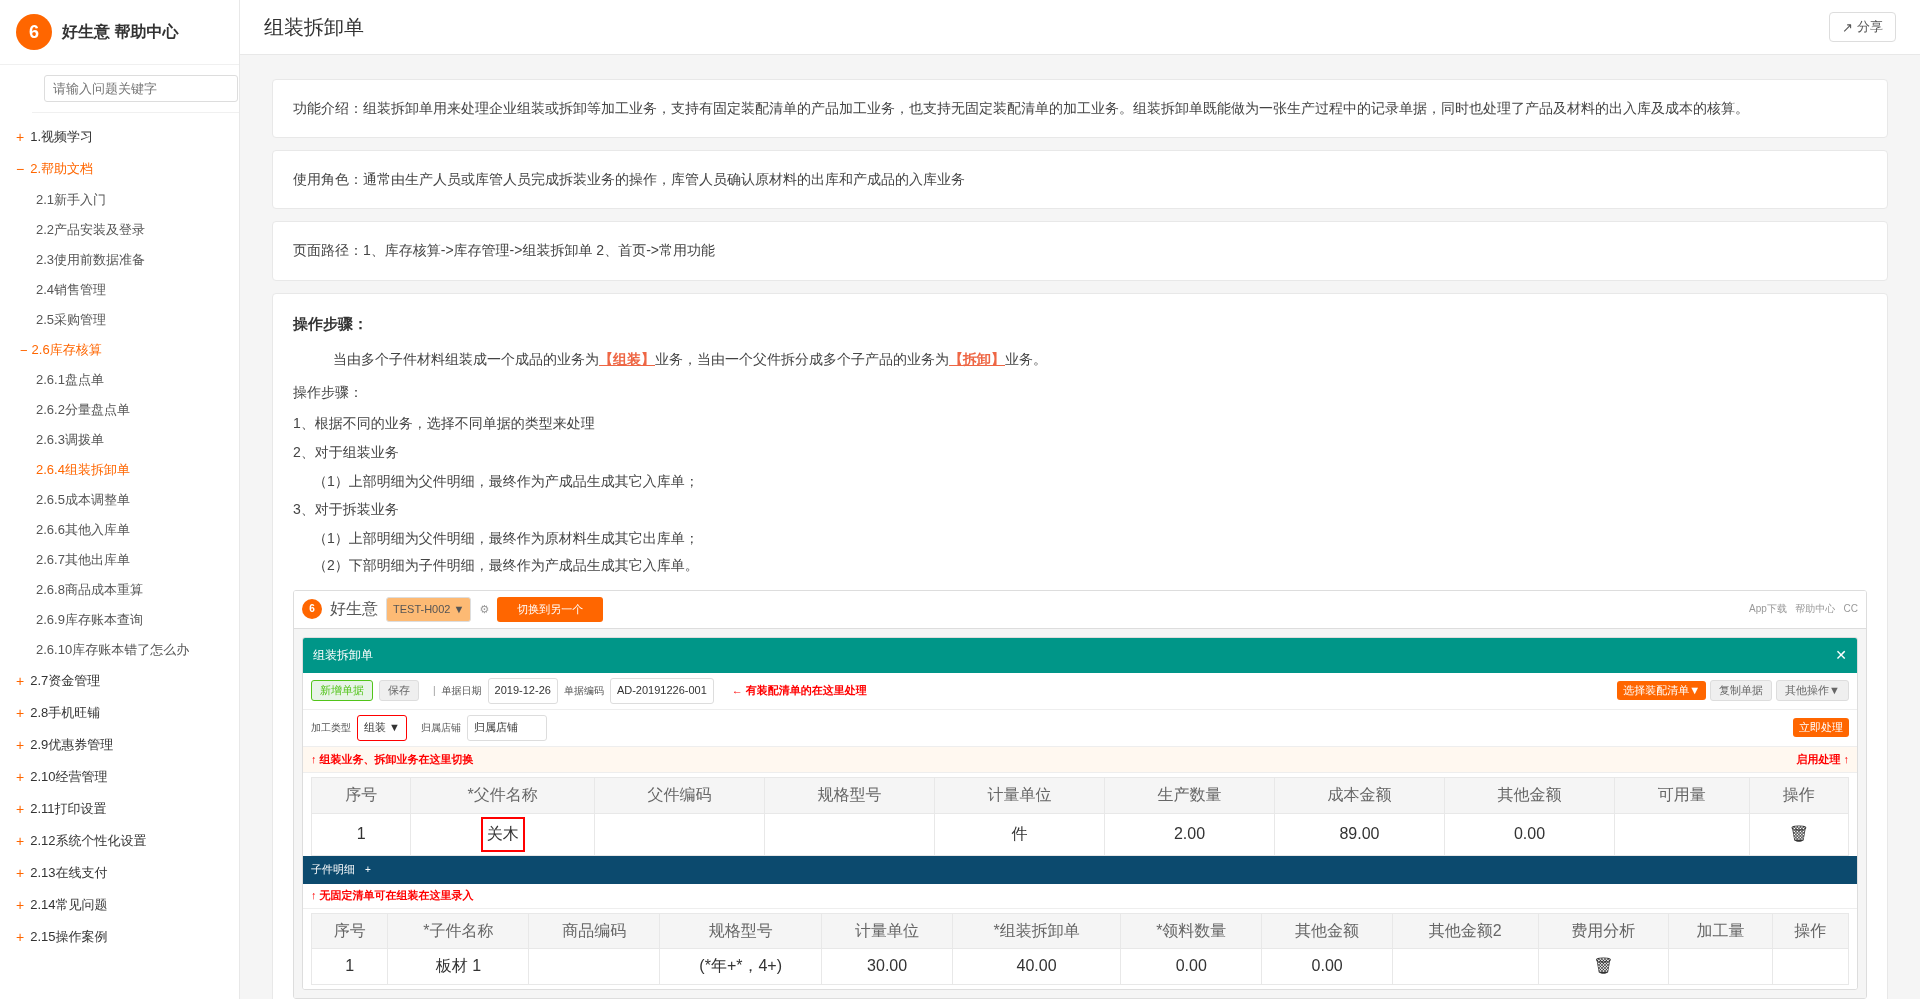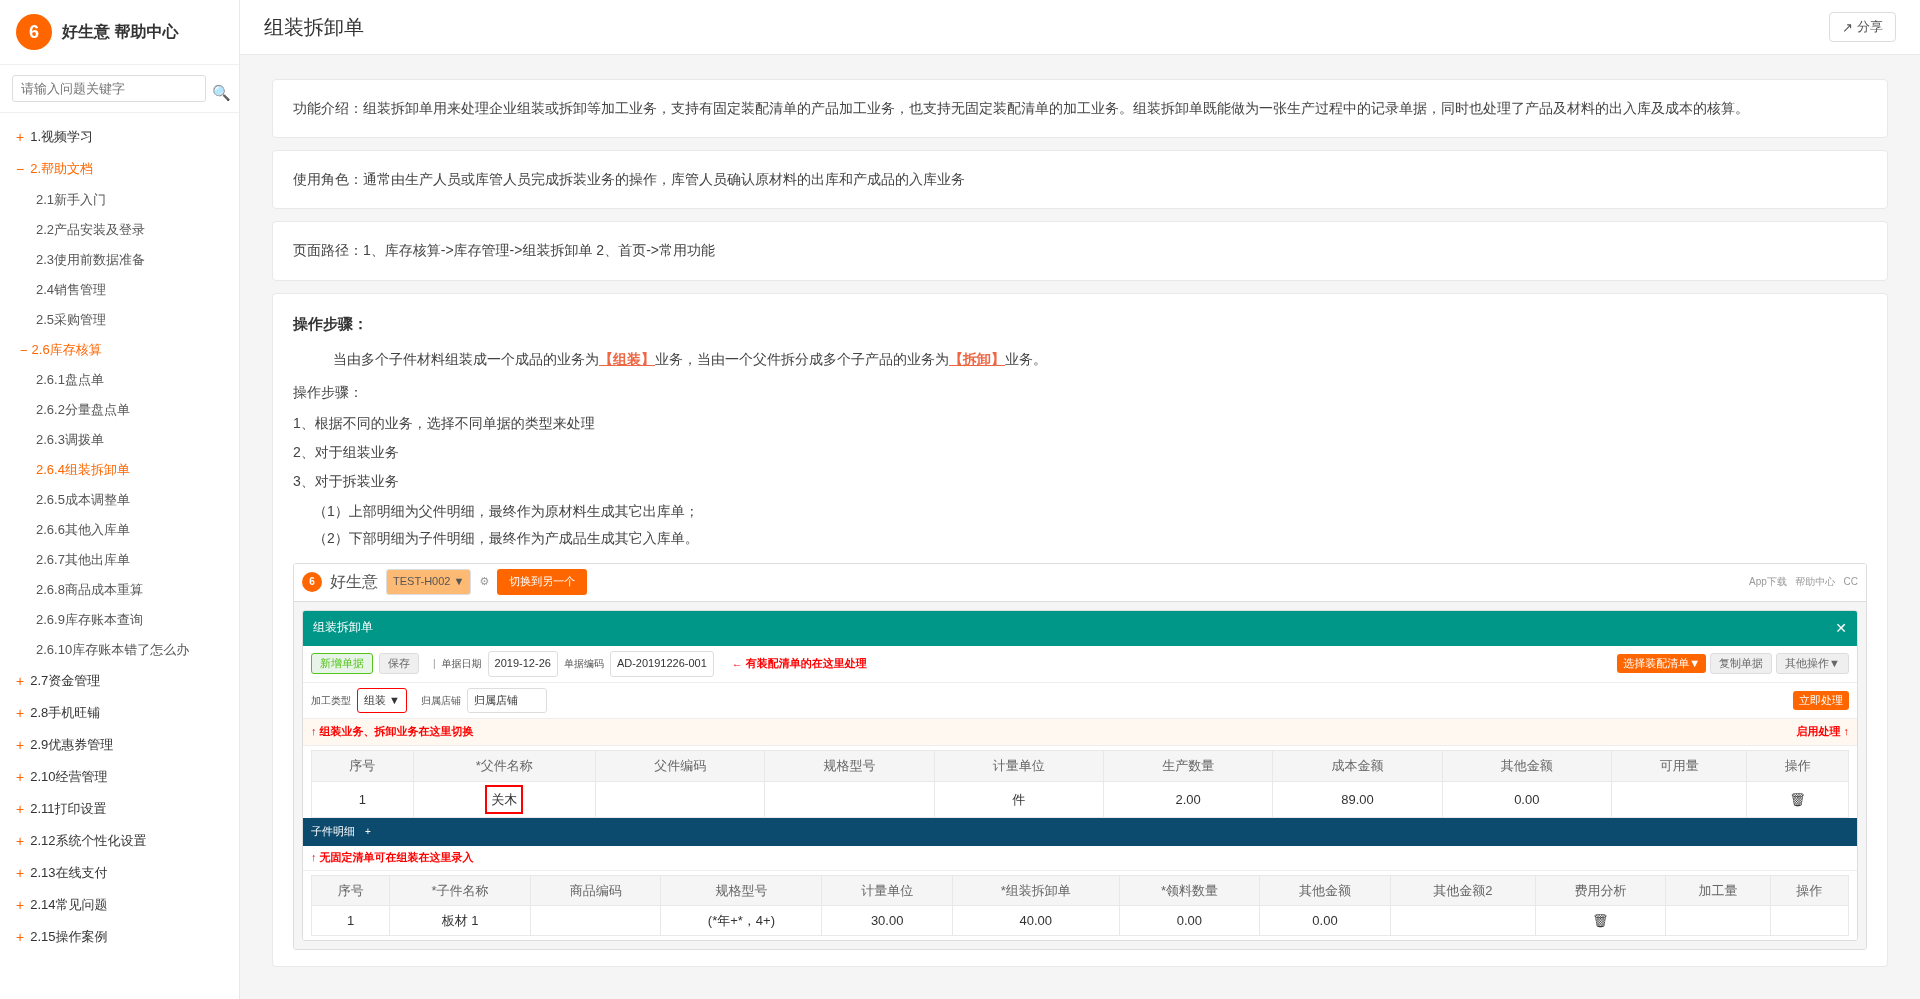--- a/index.html
+++ b/index.html
@@ -43,20 +43,21 @@
       font-size: 16px;
       font-weight: bold;
       color: #333;
     }
 
     .search-box {
       padding: 10px 12px;
       border-bottom: 1px solid #f0f0f0;
       display: flex;
       align-items: flex-end;
+      margin-left: 32px;
     }
 
     .search-input {
       flex: 1;
       border: 1px solid #ddd;
       border-radius: 3px;
       padding: 5px 8px;
       font-size: 13px;
       outline: none;
       color: #999;
@@ -210,21 +211,21 @@
       padding: 2px 6px;
       font-size: 11px;
       color: #555;
     }
 
     .mock-orange-btn {
       background: #f60;
       color: white;
       border: none;
       border-radius: 3px;
-      padding: 3px 12px;
+      padding: 3px 20px;
       font-size: 11px;
       cursor: pointer;
     }
 
     .mock-tab-active {
       background: #e8f4e8;
       border: 1px solid #52c41a;
       color: #52c41a;
       border-radius: 3px;
       padding: 2px 8px;
@@ -261,21 +262,21 @@
       color: white;
       border: none;
       border-radius: 3px;
       padding: 2px 6px;
       font-size: 11px;
     }
 
     .mock-table {
       width: 100%;
       border-collapse: collapse;
-      font-size: 13px;
+      font-size: 16px;
     }
 
     .mock-table th {
       background: #f5f5f5;
       border: 1px solid #e8e8e8;
       padding: 3px 6px;
       text-align: center;
       color: #666;
       font-weight: normal;
     }
@@ -465,20 +466,21 @@
 
 
       <div style="margin-bottom:8px;margin-left:40px;">
         <span>当由多个子件材料组装成一个成品的业务为</span><span class="highlight bold">【组装】</span><span>业务，当由一个父件拆分成多个子产品的业务为</span><span class="highlight bold">【拆卸】</span><span>业务。</span>
       </div>
 
       <div style="margin-bottom:6px;">操作步骤：</div>
 
       <div style="margin-bottom:4px;">1、根据不同的业务，选择不同单据的类型来处理</div>
       <div style="margin-bottom:4px;">2、对于组装业务</div>
+      <div class="indent" style="margin-bottom:2px;">（1）上部明细为父件明细，最终作为产成品生成其它入库单；</div>
       <div style="margin-bottom:4px;">3、对于拆装业务</div>
       <div class="indent" style="margin-bottom:2px;">（1）上部明细为父件明细，最终作为原材料生成其它出库单；</div>
       <div class="indent" style="margin-bottom:12px;">（2）下部明细为子件明细，最终作为产成品生成其它入库单。</div>
 
       <div class="screenshot-container">
         <div class="mock-app">
 
           <div class="mock-topbar">
             <div class="mock-logo-small">6</div>
             <span style="font-size:16px; color:#555;">好生意</span>

